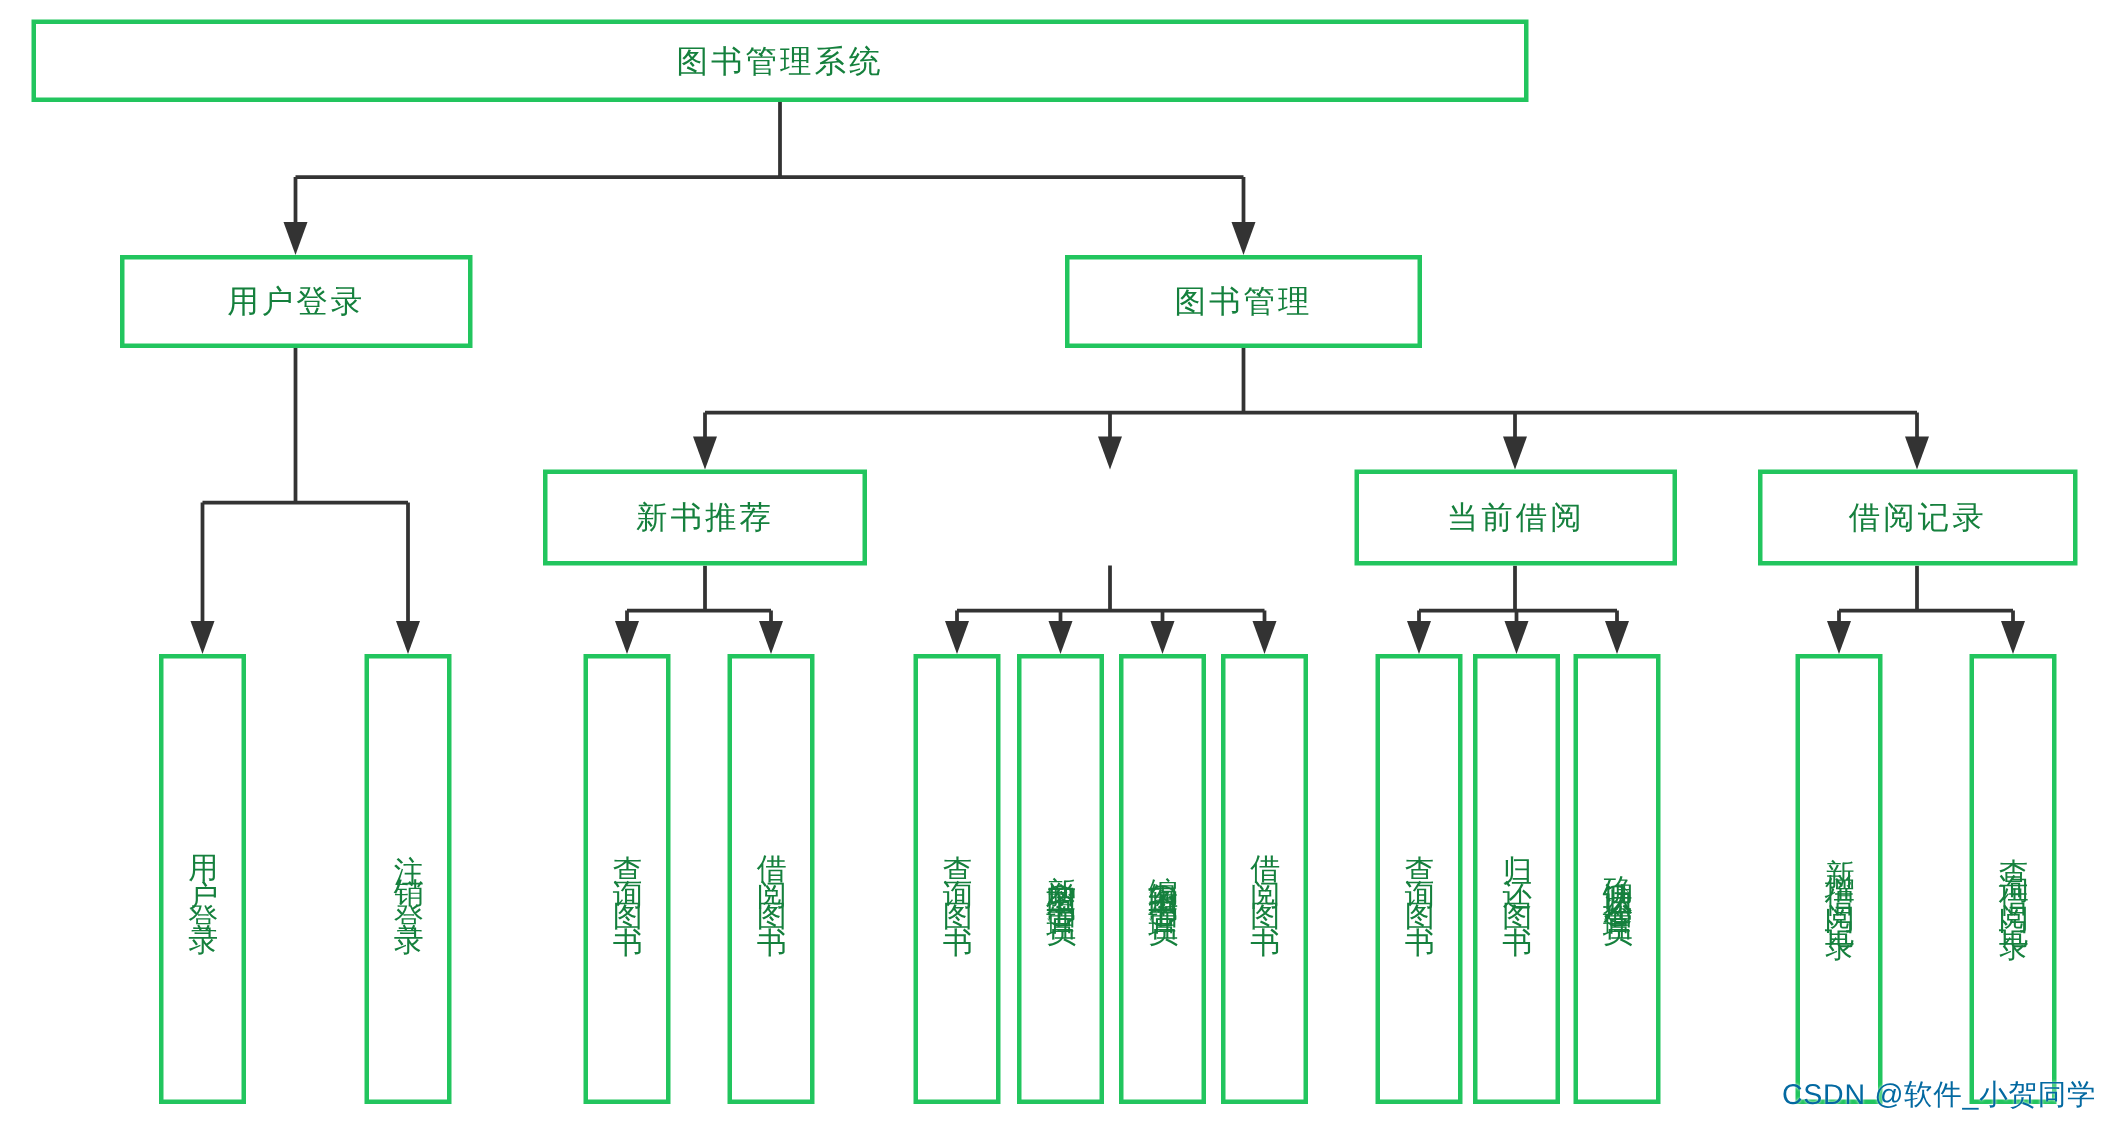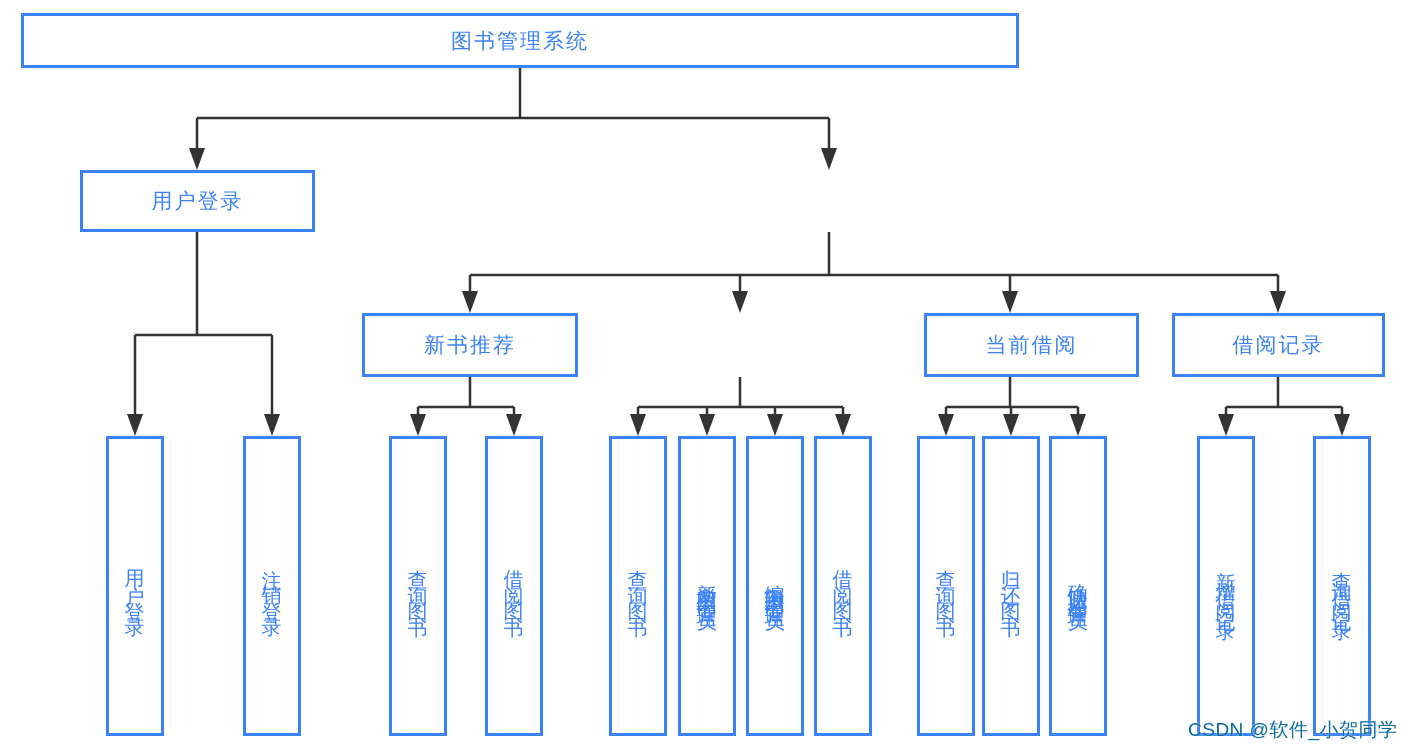--- a/index.html
+++ b/index.html
@@ -7,43 +7,43 @@
     position:relative;
     width:1405px;height:747px;
     background:#ffffff;
     font-family:"Liberation Sans","DejaVu Sans",sans-serif;
     overflow:hidden;
   }
   #connectors{position:absolute;left:0;top:0;z-index:0;pointer-events:none;}
   .node{
     position:absolute;
     box-sizing:border-box;
-    border:3px solid #3b82f6;
+    border:3px solid #22c55e;
     background:#ffffff;
     display:flex;align-items:center;justify-content:center;
-    color:#3b82f6;
+    color:#15803d;
     z-index:1;
   }
   .h-node{font-size:21px;letter-spacing:2px;}
   .v-node{
     writing-mode:vertical-lr;
     text-orientation:mixed;
     font-size:20px;
     letter-spacing:0.8em;
     line-height:1;
   }
   .v-node.med{letter-spacing:0.5em;}
   .v-node.long{letter-spacing:0.2em;}
   
   .n-root{left:21px;top:13px;width:998px;height:55px;}
   .n-user-login{left:80px;top:170px;width:235px;height:62px;}
   .n-book-mgmt{left:710px;top:170px;width:238px;height:62px;}
   .n-new-book{left:362px;top:313px;width:216px;height:64px;}
   .n-book-borrow{left:634px;top:313px;width:213px;height:64px;}
-  .n-cur-borrow{left:903px;top:313px;width:215px;height:64px;margin-left:21px;}
+  .n-cur-borrow{left:903px;top:313px;width:215px;height:64px;}
   .n-borrow-rec{left:1172px;top:313px;width:213px;height:64px;}
   .leaf{top:436px;width:58px;height:300px;}
   .l1{left:106px;} .l2{left:243px;}
   .l3{left:389px;} .l4{left:485px;}
   .l5{left:609px;} .l6{left:678px;} .l7{left:746px;} .l8{left:814px;}
   .l9{left:917px;} .l10{left:982px;} .l11{left:1049px;}
   .l12{left:1197px;} .l13{left:1313px;}
   .watermark{
     position:absolute;left:1188px;top:717px;
     font-size:19px;color:#0369a1;z-index:2;
@@ -92,20 +92,21 @@
       <polygon points="1003,414 1019,414 1011,436"></polygon>
       <polygon points="1070,414 1086,414 1078,436"></polygon>
       <polygon points="1218,414 1234,414 1226,436"></polygon>
       <polygon points="1334,414 1350,414 1342,436"></polygon>
     </g>
   </svg>
 
   <div class="node h-node n-root">图书管理系统</div>
 
   <div class="node h-node n-user-login">用户登录</div>
+  <div class="node h-node n-book-mgmt">图书管理</div>
 
   <div class="node h-node n-new-book">新书推荐</div>
   <div class="node h-node n-cur-borrow">当前借阅</div>
   <div class="node h-node n-borrow-rec">借阅记录</div>
 
   <div class="node v-node leaf l1">用户登录</div>
   <div class="node v-node leaf l2">注销登录</div>
 
   <div class="node v-node leaf l3">查询图书</div>
   <div class="node v-node leaf l4">借阅图书</div>

